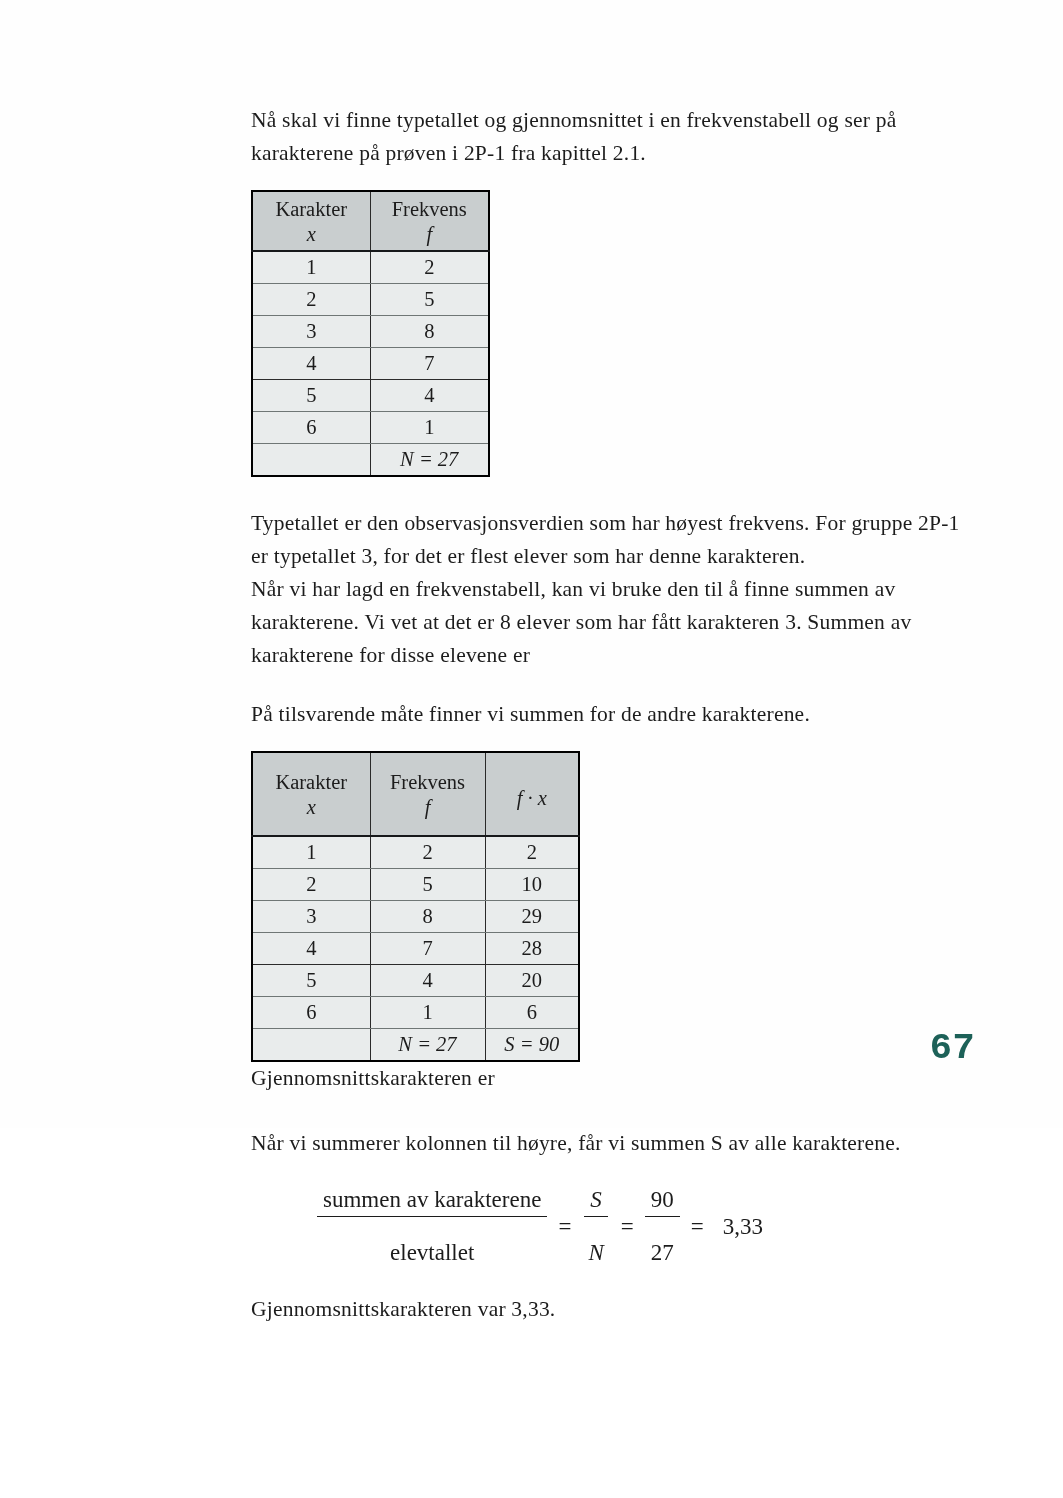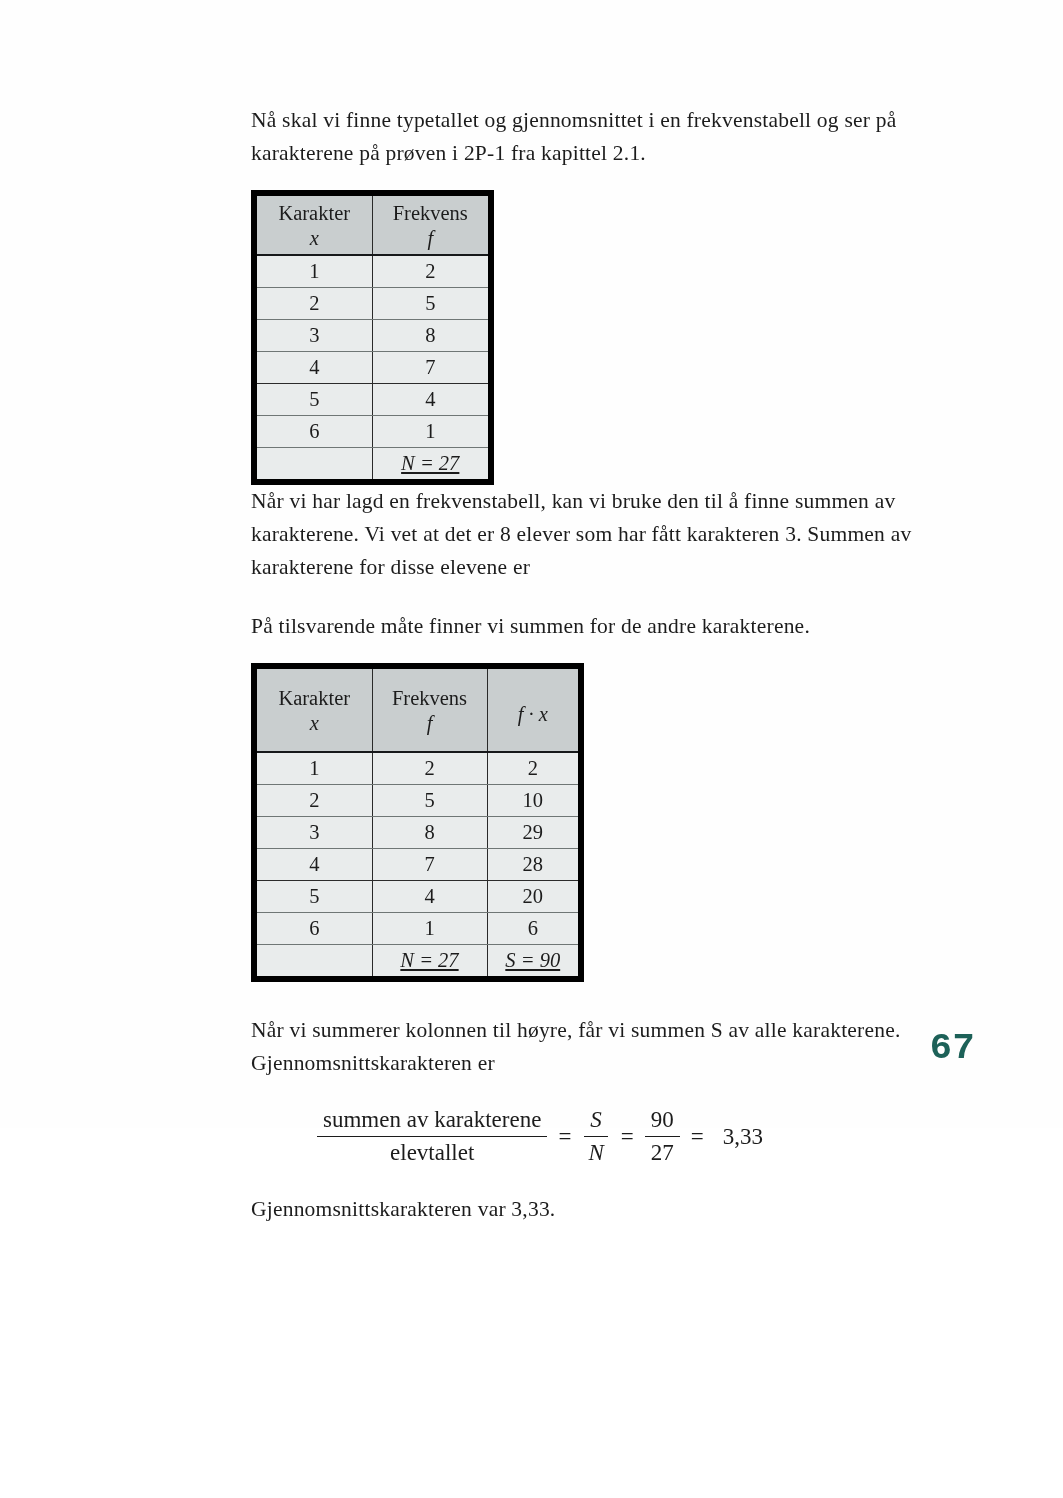--- a/index.html
+++ b/index.html
@@ -40,21 +40,21 @@
     letter-spacing: 0.01em;
   }
 
   .gap-para { margin-top: 22px; }
 
   
   .tbl-wrap { margin-top: 20px; }
 
   table.freq {
     border-collapse: collapse;
-    border: 6px solid #000000;
+    border: 2px solid #000000;
     background: #fca5a5;
     font-size: 20px;
     table-layout: fixed;
   }
   table.freq td, table.freq th {
     border-left: 1.3px solid #2a2a2a;
     border-right: 1.3px solid #2a2a2a;
     border-top: 1.1px solid #6f7675;
     border-bottom: 1.1px solid #6f7675;
     text-align: center;
@@ -85,21 +85,20 @@
     padding-bottom: 24px;
   }
   table.freq tbody tr td {
     font-size: 20.5px;
   }
   table.freq tbody tr:nth-child(4) td {
     border-bottom: 1.8px solid #2b2b2b;
   }
   table.freq tbody tr:last-child td {
     border-top: 1.6px solid #2b2b2b;
-    text-decoration: underline;
   }
   .mathital { font-style: italic; }
 
   
   table.t1 { width: 237px; }
   table.t1 col.c1 { width: 118px; }
   table.t1 col.c2 { width: 119px; }
 
   
   table.t2 { width: 327px; }
@@ -120,20 +119,21 @@
     display: flex;
     align-items: center;
     font-size: 23px;
   }
   .frac {
     display: inline-flex;
     flex-direction: column;
     align-items: center;
     justify-content: center;
     margin: 0 4px;
+    gap: 20px;
   }
   .frac .num {
     padding: 0 6px 2px 6px;
     border-bottom: 1.6px solid #1c1c1c;
     line-height: 28px;
     white-space: nowrap;
   }
   .frac .den {
     padding: 2px 6px 0 6px;
     line-height: 28px;
@@ -211,20 +211,21 @@
             <td>1</td>
           </tr>
           <tr>
             <td></td>
             <td class="mathital">N = 27</td>
           </tr>
         </tbody>
       </table>
     </div>
 
+    <p class="para gap-para" style="margin-top:30px">Typetallet er den observasjonsverdien som har høyest frekvens. For gruppe 2P-1 er typetallet 3, for det er flest elever som har denne karakteren.</p>
 
     <p class="para gap-para">Når vi har lagd en frekvenstabell, kan vi bruke den til å finne summen av karakterene. Vi vet at det er 8 elever som har fått karakteren 3. Summen av karakterene for disse elevene er</p>
 
 
     <p class="para gap-para" style="margin-top:26px">På tilsvarende måte finner vi summen for de andre karakterene.</p>
 
     <div class="tbl-wrap">
       <table class="freq t2">
         <colgroup>
             <col class="c1">
@@ -279,23 +280,23 @@
           </tr>
           <tr>
             <td></td>
             <td class="mathital">N = 27</td>
             <td class="mathital">S = 90</td>
           </tr>
         </tbody>
       </table>
     </div>
 
+    <p class="para gap-para">Gjennomsnittskarakteren er</p>
+
     <p class="para gap-para" style="margin-top:32px">Når vi summerer kolonnen til høyre, får vi summen S av alle karakterene.</p>
-
-    <p class="para gap-para">Gjennomsnittskarakteren er</p>
 
     <div class="eq-frac">
       <span class="frac">
         <span class="num">summen av karakterene</span>
         <span class="den">elevtallet</span>
       </span>
       <span class="eq-op">=</span>
       <span class="frac frac-sym">
         <span class="num">S</span>
         <span class="den">N</span>

